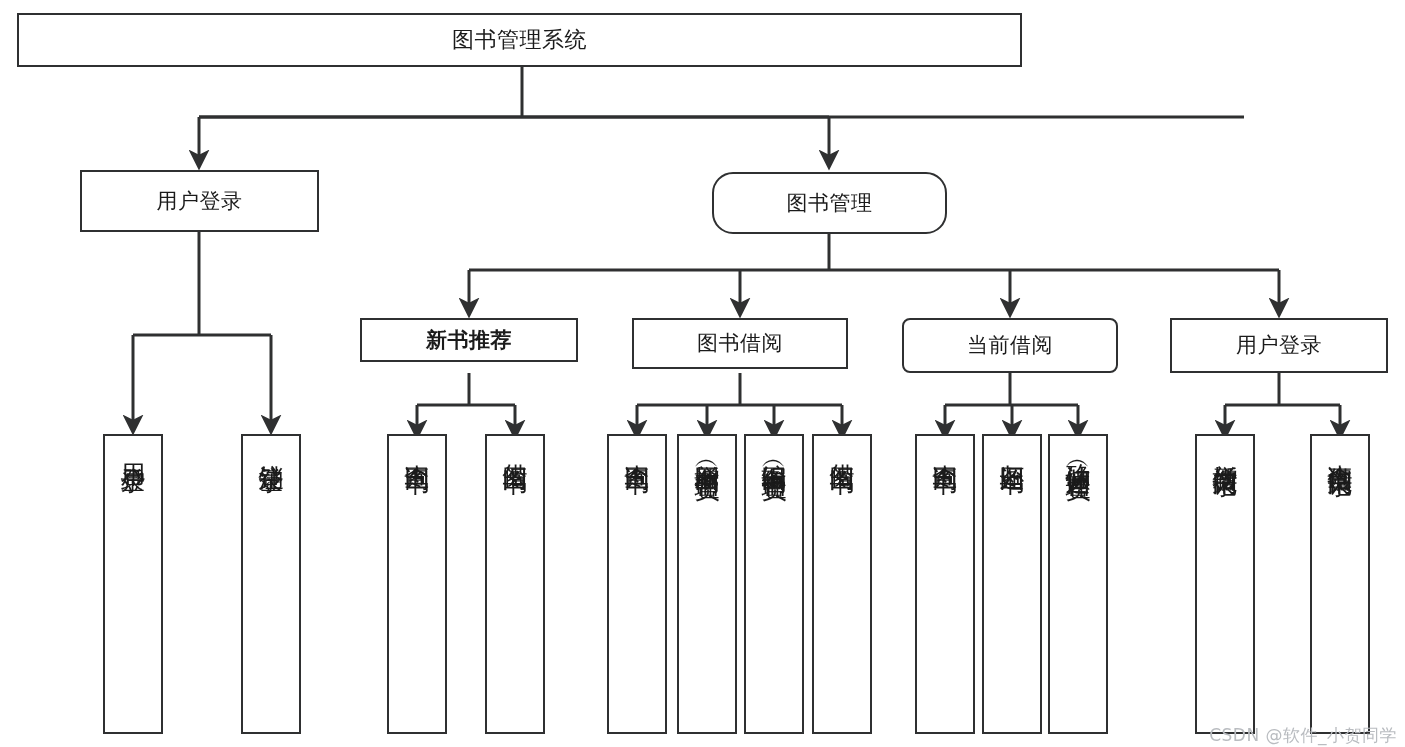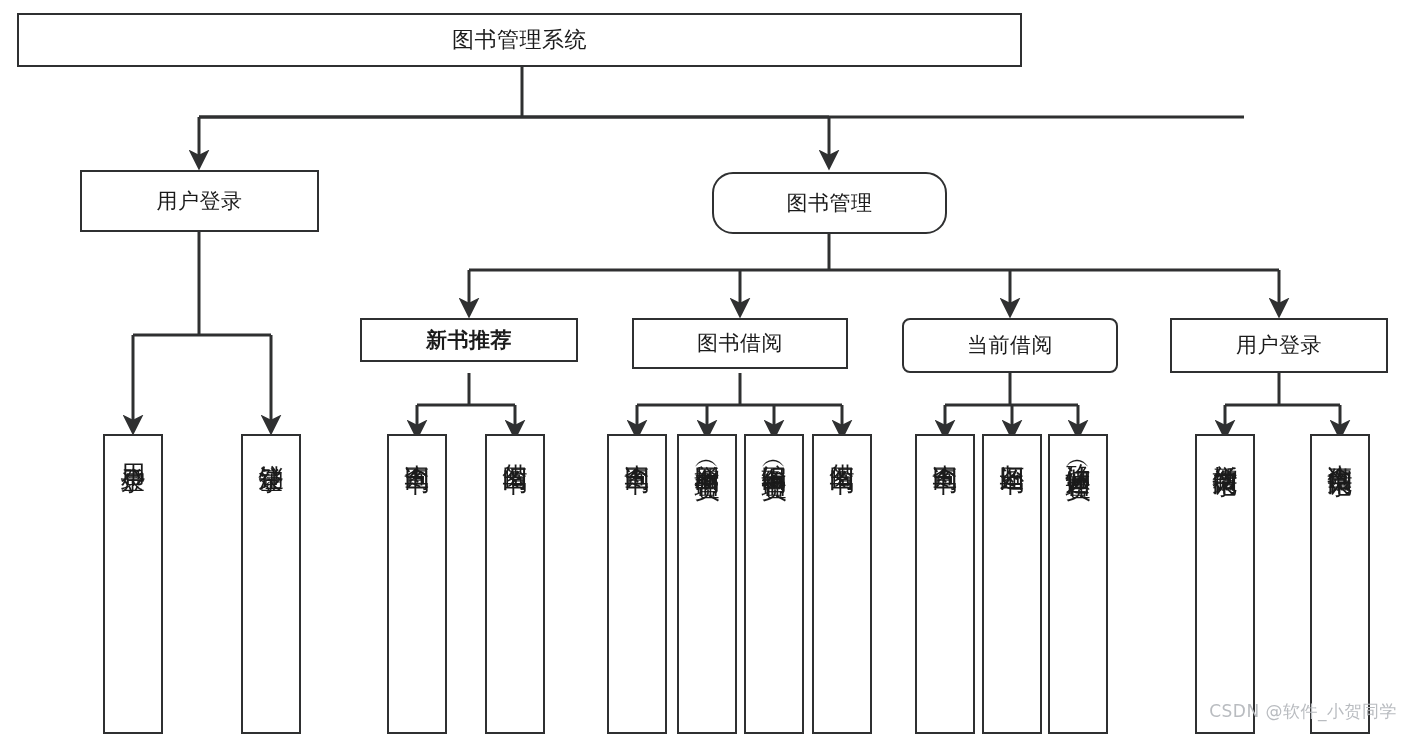--- a/index.html
+++ b/index.html
@@ -56,21 +56,21 @@
     writing-mode: vertical-rl;
     text-orientation: upright;
     font-size: 25px;
     line-height: 1;
     letter-spacing: 2px;
     white-space: nowrap;
   }
   .watermark {
     position: absolute;
     right: 8px;
-    bottom: 24px;
+    bottom: 0;
     font-size: 17px;
     color: #b9bcc0;
     letter-spacing: 0.5px;
     white-space: nowrap;
   }
 </style>
 </head>
 <body>
 
 <div id="canvas">

